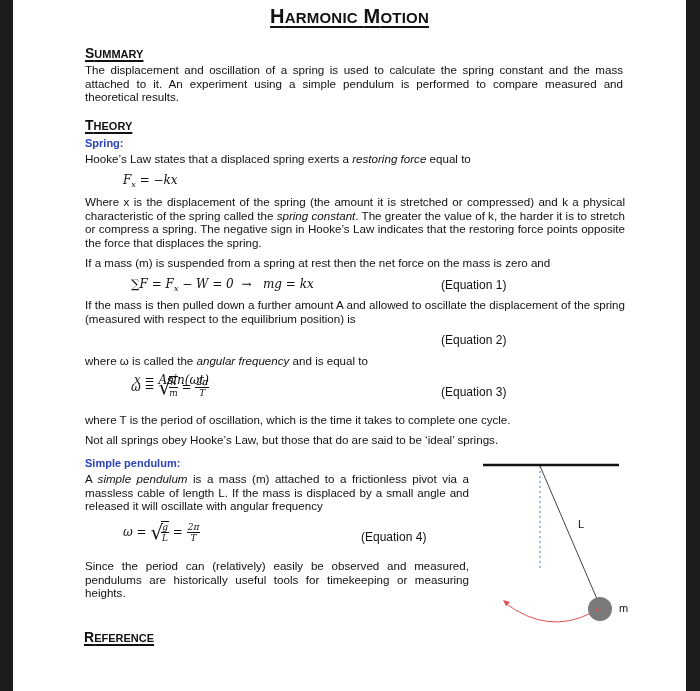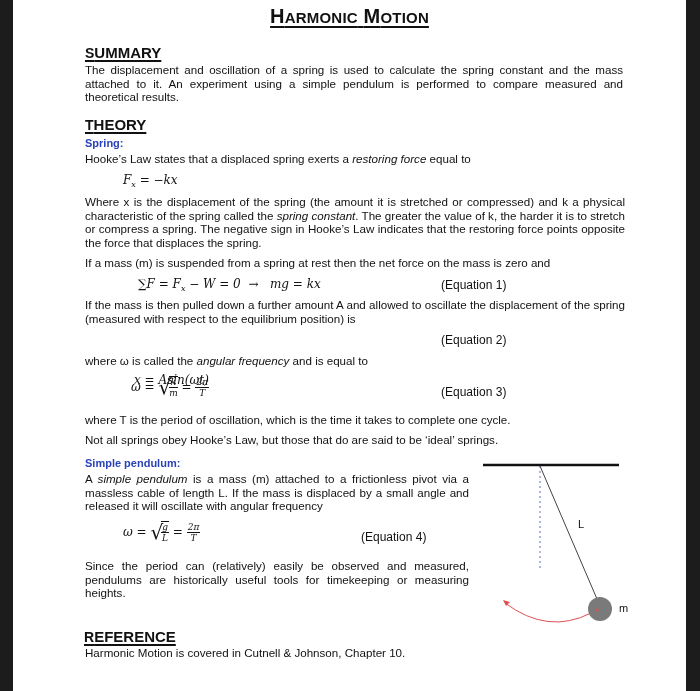--- a/index.html
+++ b/index.html
@@ -20,21 +20,21 @@
     font-weight: bold; font-size: 20px; letter-spacing: 0.2px;
   }
   .title span.u { text-decoration: underline; text-underline-offset: 3px; text-decoration-thickness: 2px; }
   .sc-big { font-size: 20px; }
   .sc-small { font-size: 15px; margin-top: 20px; }
   .section-head {
     font-weight: bold; text-decoration: underline; text-underline-offset: 2px;
     text-decoration-thickness: 1.5px;
   }
   .sh-big { font-size: 14px; }
-  .sh-small { font-size: 15px; }
+  .sh-small { font-size: 11px; }
   .para {
     font-size: 11.6px; line-height: 13.6px; text-align: justify;
   }
   .sub-head { color: #2a43b8; font-weight: bold; font-size: 11px; }
   .math {
     font-family: "DejaVu Serif", "Liberation Serif", serif; font-style: italic; font-size: 12px;
   }
   .eqlabel { font-size: 12px; }
   .frac { display: inline-block; vertical-align: middle; text-align: center; font-size: 9px; line-height: 10px; }
   .frac .num { display: block; border-bottom: 0.8px solid #111; padding: 0 1px; }
@@ -65,21 +65,21 @@
     <span>Hooke’s Law states that a displaced spring exerts a </span><i>restoring force</i><span> equal to</span>
   </div>
   <div class="abs math" style="left:110px; top:173px;">
     <span>F</span><sub style="font-size:8px;">x</sub><span> = −kx</span>
   </div>
   <div class="abs para" style="left:72px; top:195px; width:540px;">
     <span>Where x is the displacement of the spring (the amount it is stretched or compressed) and k a physical characteristic of the spring called the </span><i>spring constant</i><span>. The greater the value of k, the harder it is to stretch or compress a spring. The negative sign in Hooke’s Law indicates that the restoring force points opposite the force that displaces the spring.</span>
   </div>
   <div class="abs para" style="left:72px; top:256px; width:540px;">If a mass (m) is suspended from a spring at rest then the net force on the mass is zero and</div>
 
-  <div class="abs math" style="left:125px; top:277px;">
+  <div class="abs math" style="left:118px; top:277px;">
     <span>∑F = F</span><sub style="font-size:8px;">x</sub><span style="white-space:pre;"> − W = 0  →   mg = kx</span>
   </div>
   <div class="abs eqlabel" style="left:428px; top:278px;">(Equation 1)</div>
 
   <div class="abs para" style="left:72px; top:298px; width:540px;">If the mass is then pulled down a further amount A and allowed to oscillate the displacement of the spring (measured with respect to the equilibrium position) is</div>
 
   <div class="abs math" style="left:121px; top:333px;margin-top:40px;">x = Asin(ωt)</div>
   <div class="abs eqlabel" style="left:428px; top:333px;">(Equation 2)</div>
 
   <div class="abs para" style="left:72px; top:354px; width:540px;">
@@ -116,15 +116,14 @@
       <circle cx="117" cy="154" r="12" fill="#7a7a7a"></circle>
       <circle cx="114" cy="155" r="1.5" fill="#e05050"></circle>
     </svg>
     <div class="abs" style="left:95px; top:63px; font-size:11px;">L</div>
     <div class="abs" style="left:136px; top:147px; font-size:11px;">m</div>
   </div>
 
   <div class="abs section-head" style="left:71px; top:628px;">
     <span class="sh-big">R</span><span class="sh-small">EFERENCE</span>
   </div>
-  <div class="abs para" style="left:72px; top:646px; width:540px;">Harmonic Motion is covered in Cutnell &amp; Johnson, Chapter 10.</div>
 
 </div>
 
 </body></html>

